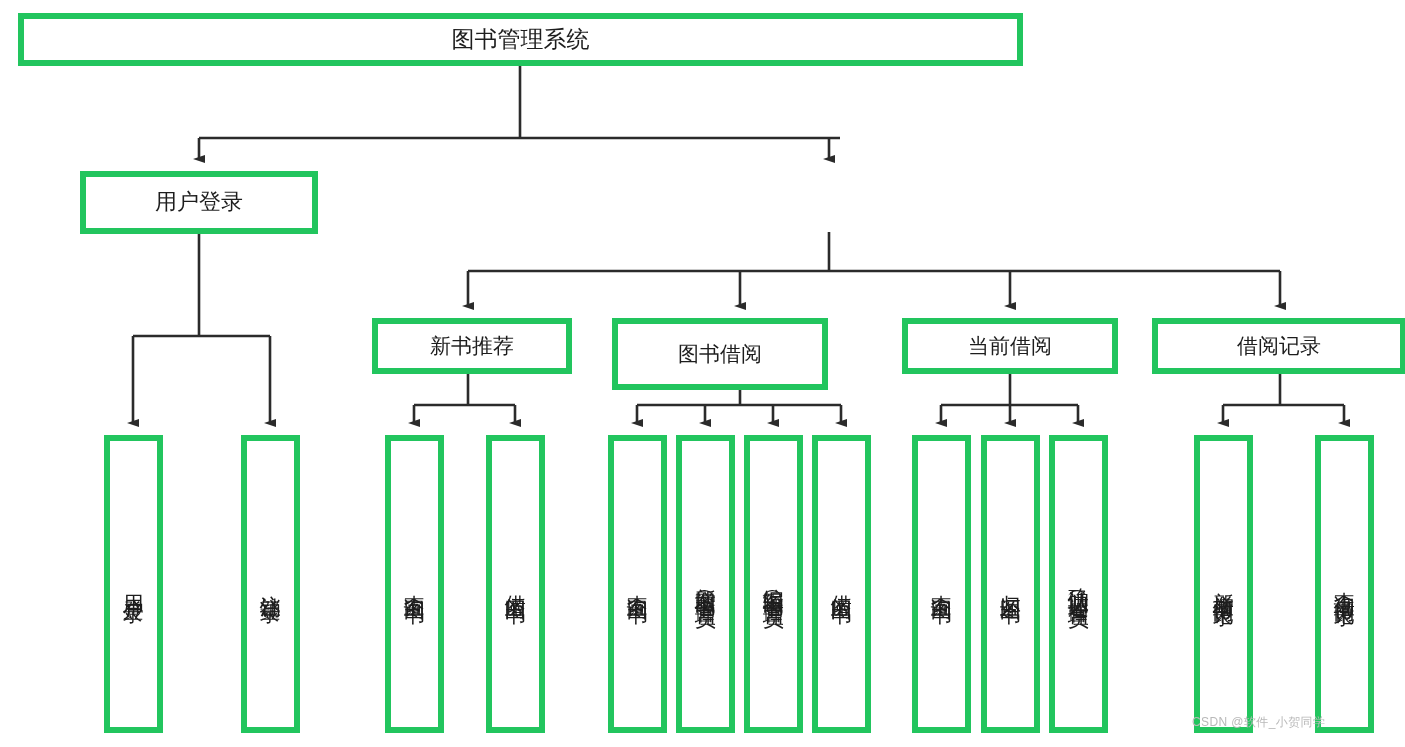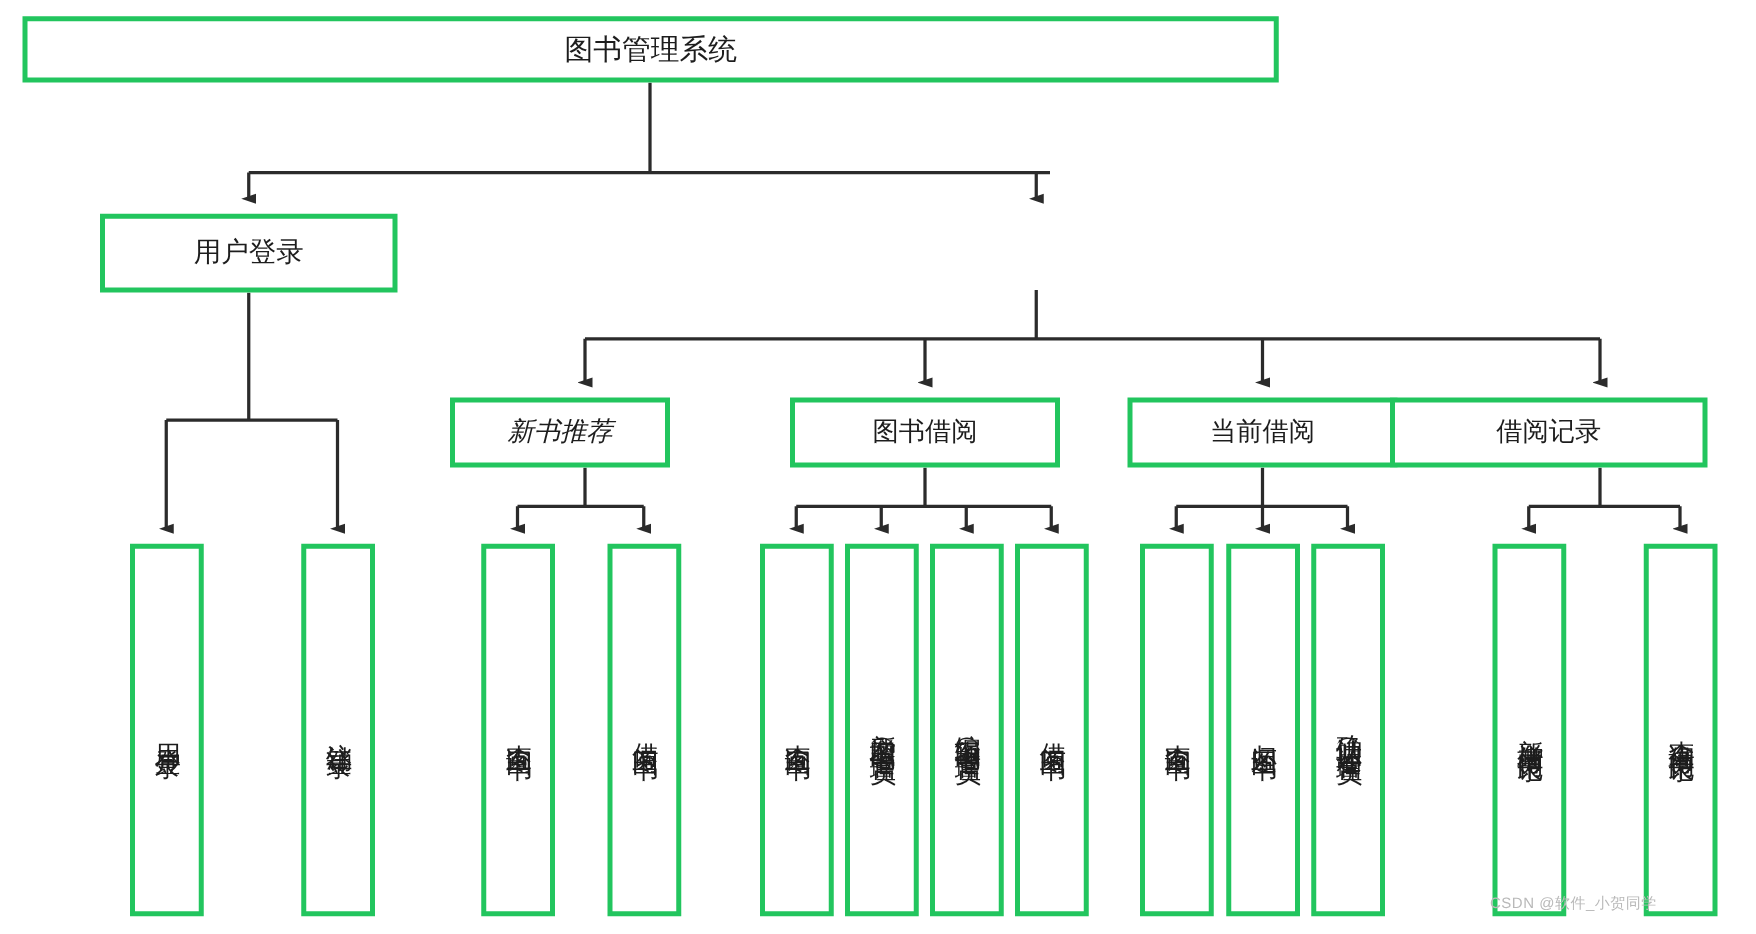--- a/index.html
+++ b/index.html
@@ -23,21 +23,21 @@
     left: 0;
     top: 0;
     width: 1405px;
     height: 747px;
     pointer-events: none;
   }
   .node {
     position: absolute;
     box-sizing: border-box;
     background: #ffffff;
-    border: 4px solid #22c55e;
+    border: 6px solid #22c55e;
     display: flex;
     align-items: center;
     justify-content: center;
     color: #1d1d1d;
     line-height: 1.12;
     text-align: center;
   }
   .node.root       { font-size: 23px; }
   .node.level2     { font-size: 22px; }
   .node.level3     { font-size: 21px; }
@@ -120,30 +120,30 @@
   </svg>
 
   <div class="node root" style="left:18px; top:13px; width:1005px; height:53px;">
     <span class="hlabel">图书管理系统</span>
   </div>
 
   <div class="node level2" style="left:80px; top:171px; width:238px; height:63px;">
     <span class="hlabel">用户登录</span>
   </div>
 
-  <div class="node level3" style="left:360px; top:318px; width:176px; height:56px;font-style:italic;">
+  <div class="node level3" style="left:372px; top:318px; width:200px; height:56px;">
     <span class="hlabel">新书推荐</span>
   </div>
-  <div class="node level3" style="left:632px; top:318px; width:216px; height:56px;align-items:center;">
+  <div class="node level3" style="left:612px; top:318px; width:216px; height:72px;align-items:center;">
     <span class="hlabel">图书借阅</span>
   </div>
   <div class="node level3" style="left:902px; top:318px; width:216px; height:56px;">
     <span class="hlabel">当前借阅</span>
   </div>
-  <div class="node level3" style="left:1112px; top:318px; width:254px; height:56px;">
+  <div class="node level3" style="left:1152px; top:318px; width:254px; height:56px;">
     <span class="hlabel">借阅记录</span>
   </div>
 
   <div class="node leaf" style="left:104px; top:435px; width:59px; height:298px;">
     <span class="vtext">用户登录</span>
   </div>
   <div class="node leaf" style="left:241px; top:435px; width:59px; height:298px;">
     <span class="vtext">注销登录</span>
   </div>
 

